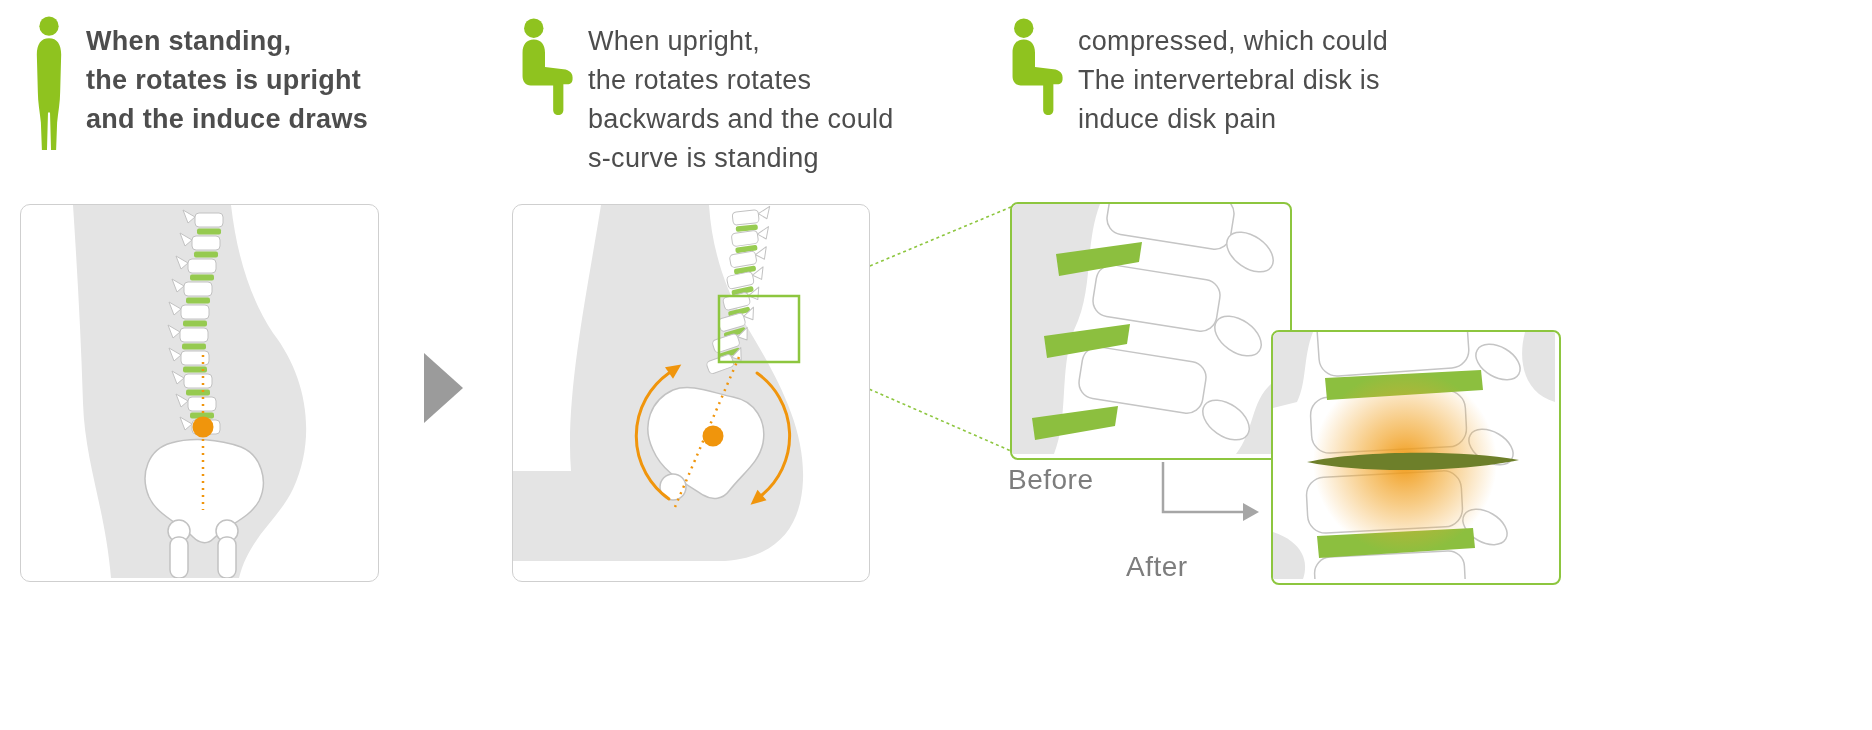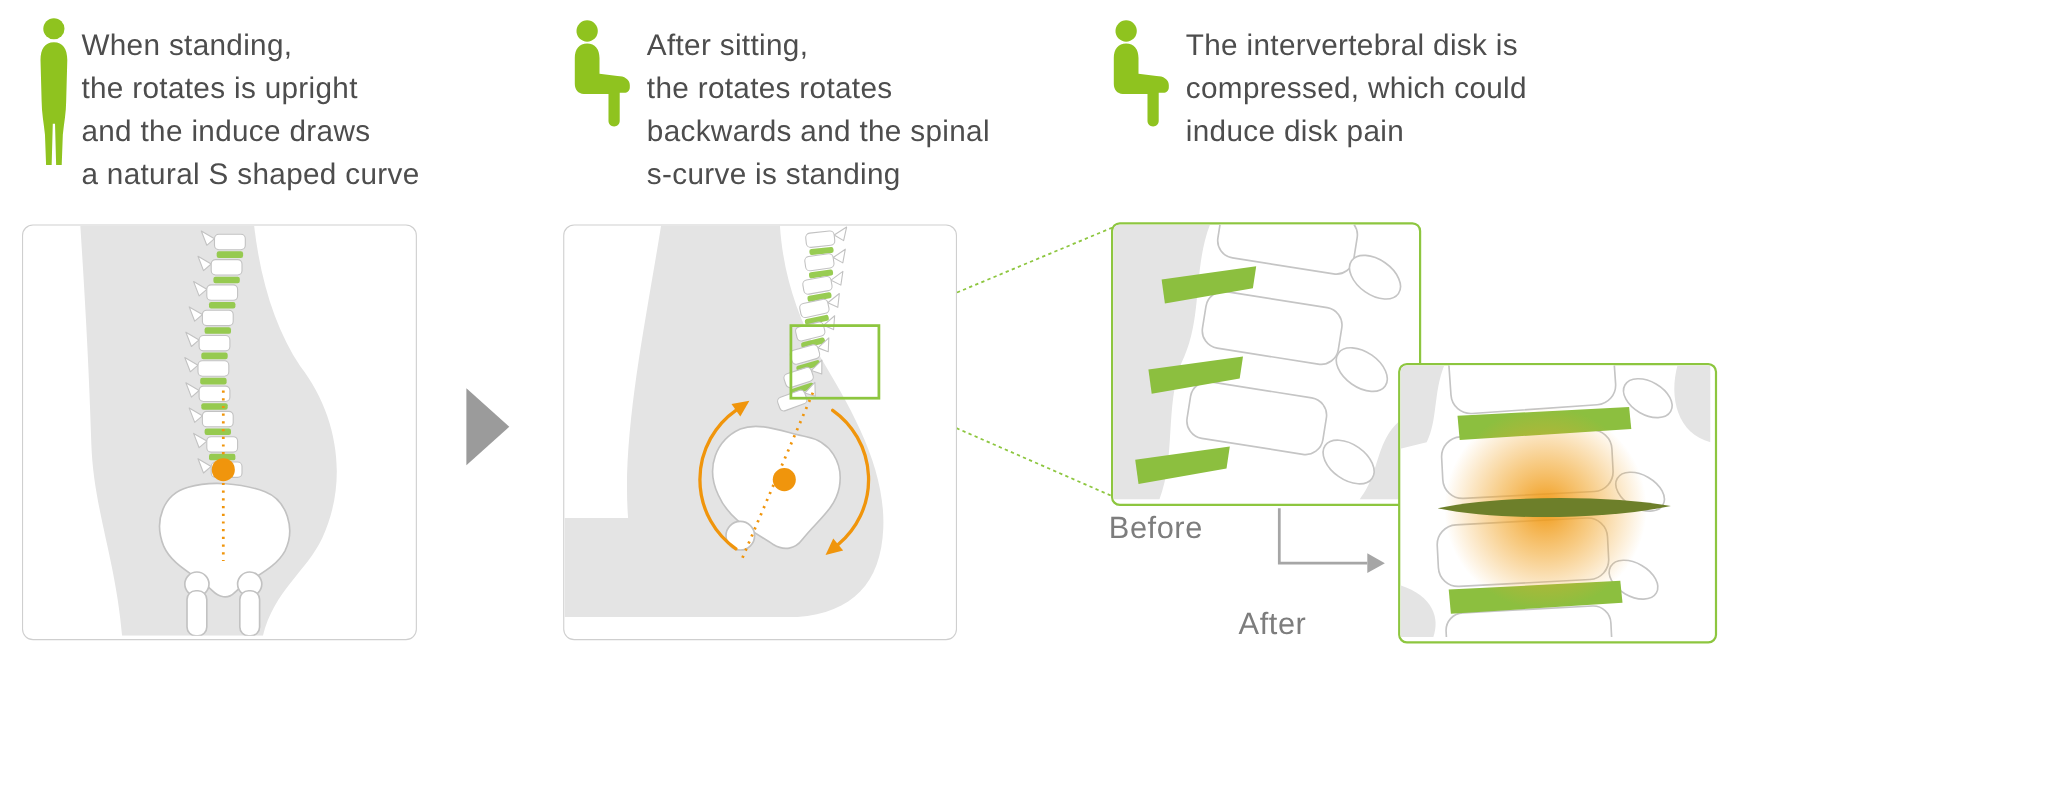--- a/index.html
+++ b/index.html
@@ -80,49 +80,48 @@
 
     <path d="M1163,462 L1163,512 L1243,512" fill="none" stroke="#a6a6a6" stroke-width="2.5"></path>
     <polygon points="1243,503 1259,512 1243,521" fill="#a6a6a6"></polygon>
   </svg>
 
   <div class="panel-header" style="left:28px; top:16px;">
     <svg class="person-icon" width="42" height="138" viewBox="0 0 40 136">
       <circle cx="20" cy="10" r="9.5" fill="#8fc31f"></circle>
       <path d="M20,22 C28,22 32,28 32,38 L31,75 C31,85 29,95 28,105 L27,132 L22,132 L21,95 L19,95 L18,132 L13,132 L12,105 C11,95 9,85 9,75 L8,38 C8,28 12,22 20,22 Z" fill="#8fc31f"></path>
     </svg>
-    <div class="caption" style="margin-left:4px; margin-top:6px;">
+    <div class="caption" style="margin-left:16px; margin-top:6px;font-weight:bold;">
       <span>When standing,</span>
       <span>the rotates is upright</span>
       <span>and the induce draws</span>
-      <span>a natural S shaped curve</span>
     </div>
   </div>
 
   <div class="panel-header" style="left:516px; top:18px;">
     <svg class="person-icon" width="58" height="98" viewBox="0 0 56 96">
       <circle cx="17" cy="10" r="9.5" fill="#8fc31f"></circle>
       <path d="M17,21 C24,21 28,26 28,34 L28,48 L44,50 C50,50 55,53 55,58 L55,60 C55,63 53,65 50,65 L46,65 L46,90 C46,93 44,95 41,95 C38,95 36,93 36,90 L36,66 L14,66 C9,66 6,62 6,57 L6,34 C6,26 10,21 17,21 Z" fill="#8fc31f"></path>
     </svg>
     <div class="caption" style="margin-left:14px; margin-top:4px;">
-      <span>After sitting,</span>
+      <span>When upright,</span>
       <span>the rotates rotates</span>
-      <span>backwards and the spinal</span>
+      <span>backwards and the could</span>
       <span>s-curve is standing</span>
     </div>
   </div>
 
   <div class="panel-header" style="left:1006px; top:18px;">
     <svg class="person-icon" width="58" height="98" viewBox="0 0 56 96">
       <circle cx="17" cy="10" r="9.5" fill="#8fc31f"></circle>
       <path d="M17,21 C24,21 28,26 28,34 L28,48 L44,50 C50,50 55,53 55,58 L55,60 C55,63 53,65 50,65 L46,65 L46,90 C46,93 44,95 41,95 C38,95 36,93 36,90 L36,66 L14,66 C9,66 6,62 6,57 L6,34 C6,26 10,21 17,21 Z" fill="#8fc31f"></path>
     </svg>
     <div class="caption" style="margin-left:14px; margin-top:4px;">
+      <span>compressed, which could</span>
       <span>The intervertebral disk is</span>
-      <span>compressed, which could</span>
       <span>induce disk pain</span>
     </div>
   </div>
 
   <div class="illus-box" style="left:20px; top:204px; width:357px; height:376px;">
     <svg width="354" height="373" viewBox="0 0 354 373">
 
       <path d="M52,0 L210,0 C216,52 230,95 252,128 C286,172 296,232 272,284 C258,314 228,332 218,373 L90,373 C84,302 64,258 62,198 C60,130 56,62 52,0 Z" fill="#e4e4e4"></path>
 
       <g>

